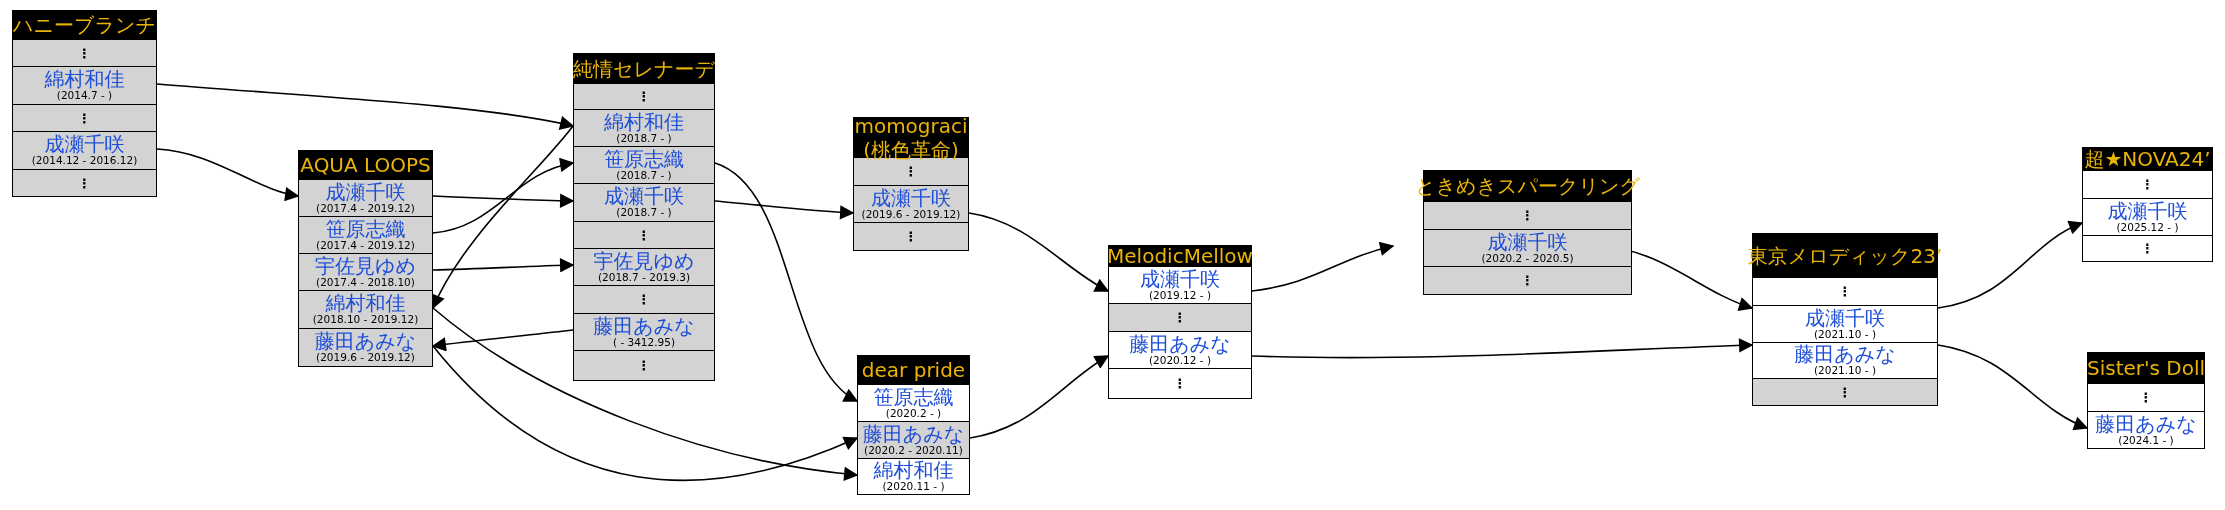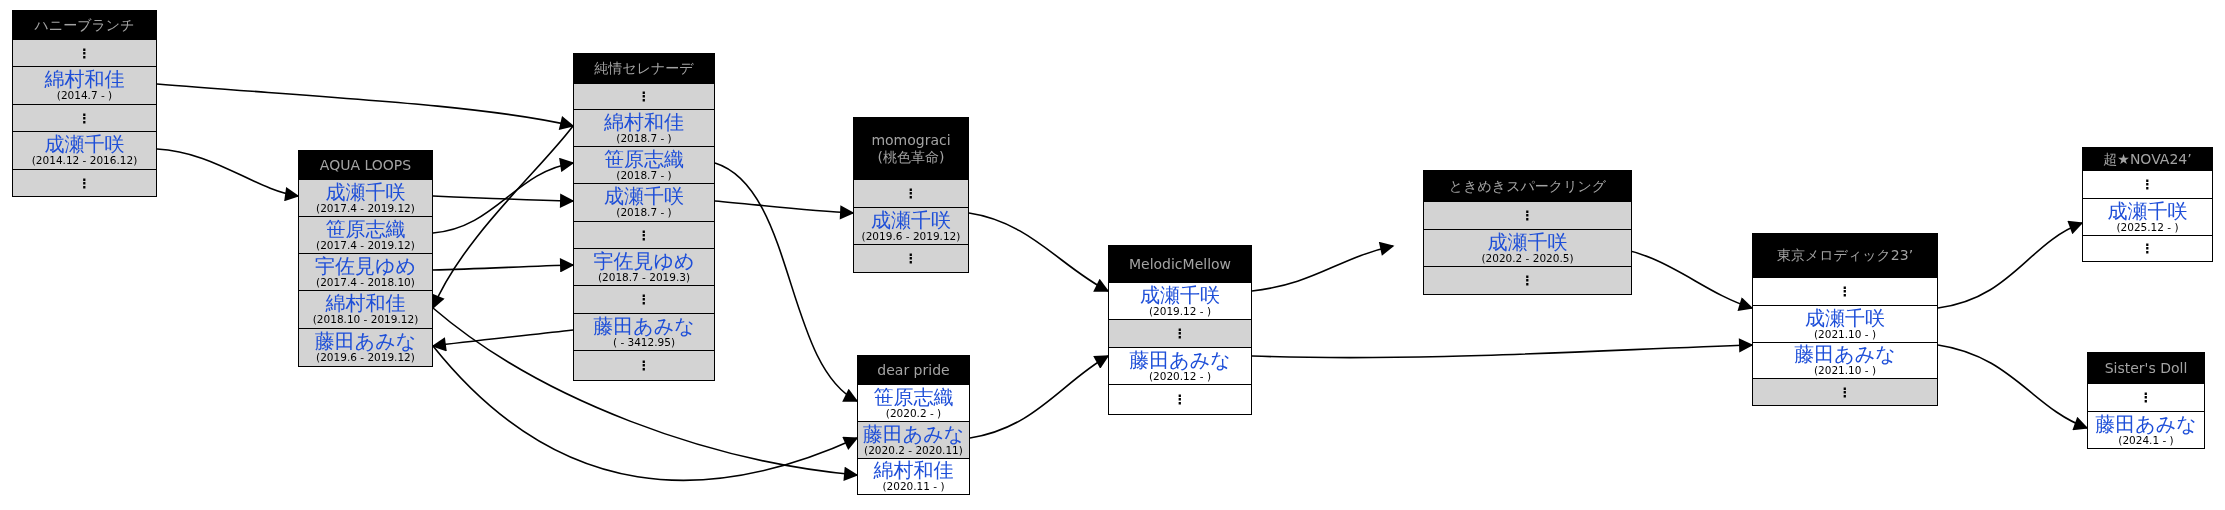--- a/index.html
+++ b/index.html
@@ -1,21 +1,21 @@
 <!DOCTYPE html>
 <html><head>
 <meta charset="utf-8">
 <style>
   html,body{margin:0;padding:0;background:#ffffff;}
   .canvas{position:relative;width:2225px;height:510px;background:#ffffff;overflow:hidden;
           font-family:"DejaVu Sans","Liberation Sans",sans-serif;}
   .edges{position:absolute;left:0;top:0;width:2225px;height:510px;}
   .node{position:absolute;border:1.5px solid #000;box-sizing:border-box;background:#fff;}
-  .hdr{background:#000;color:#a3a3a3;display:flex;flex-direction:column;align-items:center;
-       justify-content:center;font-size:14px;line-height:1.2;text-align:center;box-sizing:border-box;
+  .hdr{background:#000;color:#eab308;display:flex;flex-direction:column;align-items:center;
+       justify-content:center;font-size:20px;line-height:1.2;text-align:center;box-sizing:border-box;
        padding:0 4px;white-space:nowrap;}
   .hdr .tl{white-space:nowrap;}
   .row{box-sizing:border-box;border-top:1px solid #000;display:flex;flex-direction:column;
        align-items:center;justify-content:center;text-align:center;overflow:hidden;}
   .row.gray{background:#d3d3d3;}
   .row.white{background:#ffffff;}
   .mname{font-size:20px;line-height:1.05;white-space:nowrap;color:#1d4ed8;}
   .mdate{font-size:10.5px;line-height:1.1;white-space:nowrap;color:#000;}
   .dots{font-size:13px;line-height:1;color:#000;font-weight:bold;}
   path.edge{fill:none;stroke:#000;stroke-width:1.6px;}
@@ -130,21 +130,21 @@
         </div>
         <div class="row gray" style="height: 37px;">
           <div class="mname">藤田あみな</div>
           <div class="mdate">( - 3412.95)</div>
         </div>
         <div class="row gray" style="height: 30px;">
           <div class="dots">⋮</div>
         </div>
       </div>
       <div class="node" style="left: 853px; top: 117px; width: 116px;">
-        <div class="hdr" style="height: 61px;">
+        <div class="hdr" style="height: 39px;">
           <div class="tl">momograci</div>
           <div class="tl">(桃色革命)</div>
         </div>
         <div class="row gray" style="height: 28px;">
           <div class="dots">⋮</div>
         </div>
         <div class="row gray" style="height: 37px;">
           <div class="mname">成瀬千咲</div>
           <div class="mdate">(2019.6 - 2019.12)</div>
         </div>
@@ -163,21 +163,21 @@
         <div class="row gray" style="height: 37px;">
           <div class="mname">藤田あみな</div>
           <div class="mdate">(2020.2 - 2020.11)</div>
         </div>
         <div class="row white" style="height: 36px;">
           <div class="mname">綿村和佳</div>
           <div class="mdate">(2020.11 - )</div>
         </div>
       </div>
       <div class="node" style="left: 1108px; top: 245px; width: 144px;">
-        <div class="hdr" style="height: 36px;">
+        <div class="hdr" style="height: 20px;">
           <div class="tl">MelodicMellow</div>
         </div>
         <div class="row white" style="height: 37px;">
           <div class="mname">成瀬千咲</div>
           <div class="mdate">(2019.12 - )</div>
         </div>
         <div class="row gray" style="height: 28px;">
           <div class="dots">⋮</div>
         </div>
         <div class="row white" style="height: 37px;">

